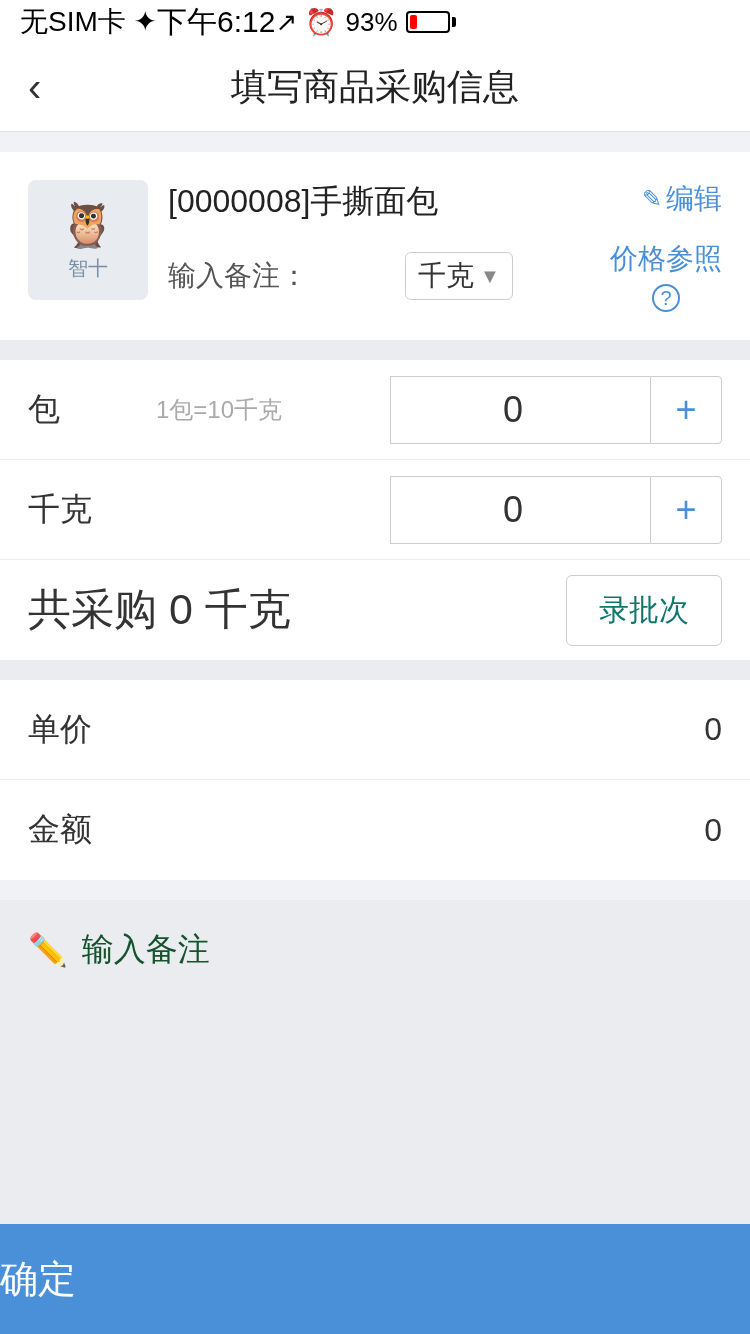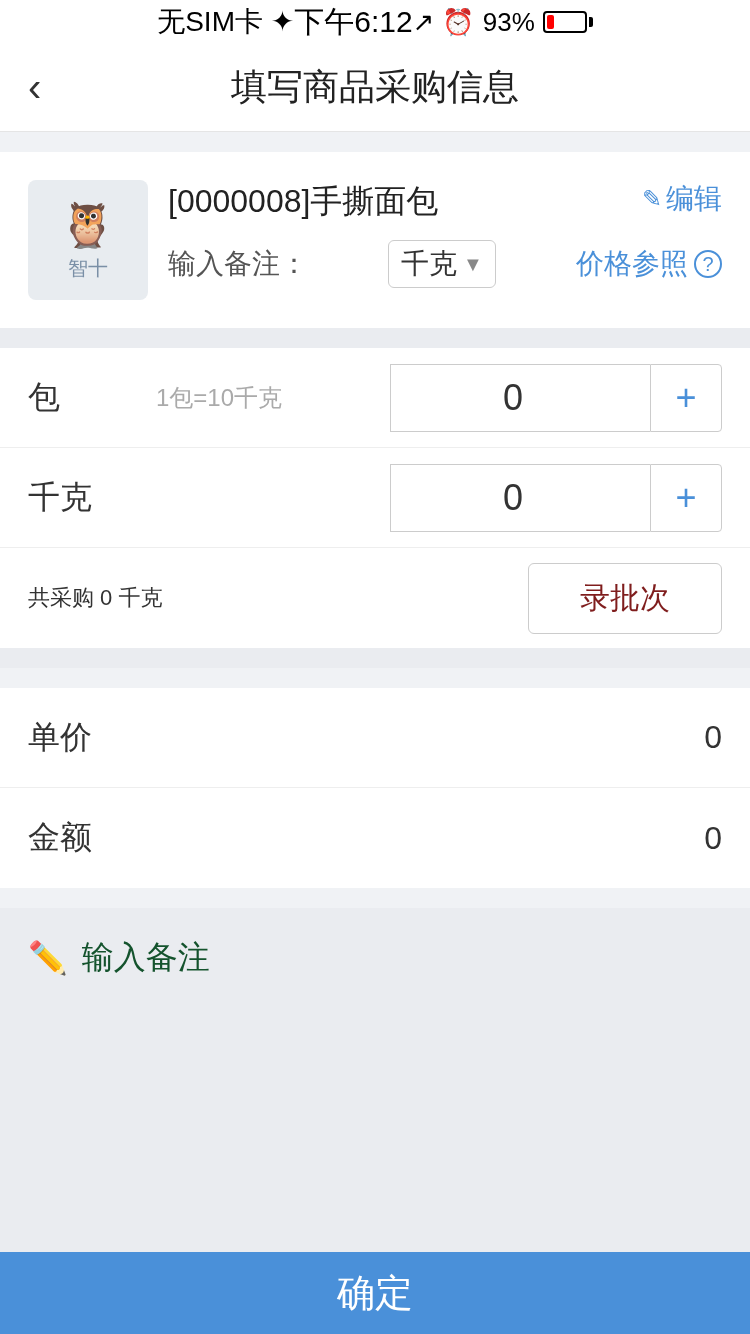--- a/index.html
+++ b/index.html
@@ -13,21 +13,21 @@
       color: #333;
     }
 
     
     .status-bar {
       width: 750px;
       height: 44px;
       background: #fff;
       display: flex;
       align-items: center;
-      justify-content: center;
+      justify-content: flex-start;
       padding: 12px 20px;
       font-size: 28px;
       color: #000;
     }
     .status-left { display: flex; align-items: center; gap: 8px; }
     .status-center { font-size: 30px; font-weight: 500; }
     .status-right { display: flex; align-items: center; gap: 8px; font-size: 26px; }
     .battery-icon {
       display: inline-flex;
       align-items: center;
@@ -155,20 +155,21 @@
       cursor: pointer;
     }
     .unit-arrow { font-size: 20px; color: #888; }
     .price-ref {
       color: #4a90d9;
       font-size: 28px;
       display: flex;
       align-items: center;
       gap: 6px;
       cursor: pointer;
+      flex-direction: column;
     }
     .price-ref-icon {
       width: 28px;
       height: 28px;
       border: 2px solid #4a90d9;
       border-radius: 50%;
       display: flex;
       align-items: center;
       justify-content: center;
       font-size: 20px;
@@ -237,37 +238,36 @@
     
     .summary-row {
       background: #fff;
       display: flex;
       align-items: center;
       justify-content: space-between;
       padding: 0 28px;
       height: 100px;
     }
     .summary-text {
-      font-size: 22px;
+      font-size: 43px;
       color: #333;
     }
     .record-btn {
       border: 1.5px solid #ccc;
       border-radius: 6px;
-      padding: 14px 51px;
+      padding: 14px 32px;
       font-size: 30px;
-      color: #7f1d1d;
+      color: #0f766e;
       background: #fff;
       cursor: pointer;
     }
 
     
     .price-section {
       background: #fff;
-      margin-top: 20px;
     }
     .price-row {
       display: flex;
       align-items: center;
       justify-content: space-between;
       padding: 0 28px;
       height: 100px;
       border-bottom: 1px solid #eee;
     }
     .price-row:last-child {
@@ -307,25 +307,24 @@
       flex-direction: column;
       min-height: calc(1334px - 44px - 88px - 120px);
     }
 
     
     .confirm-btn-wrapper {
       position: fixed;
       bottom: 0;
       left: 0;
       width: 750px;
-      height: 82px;
+      height: 110px;
       background: #4a90d9;
       display: flex;
       align-items: center;
-      justify-content: center;
       cursor: pointer;
     }
     .confirm-btn-text {
       font-size: 38px;
       color: #fff;
       font-weight: 500;
     }
 
     .gray-fill {
       background: #eaecf0;

